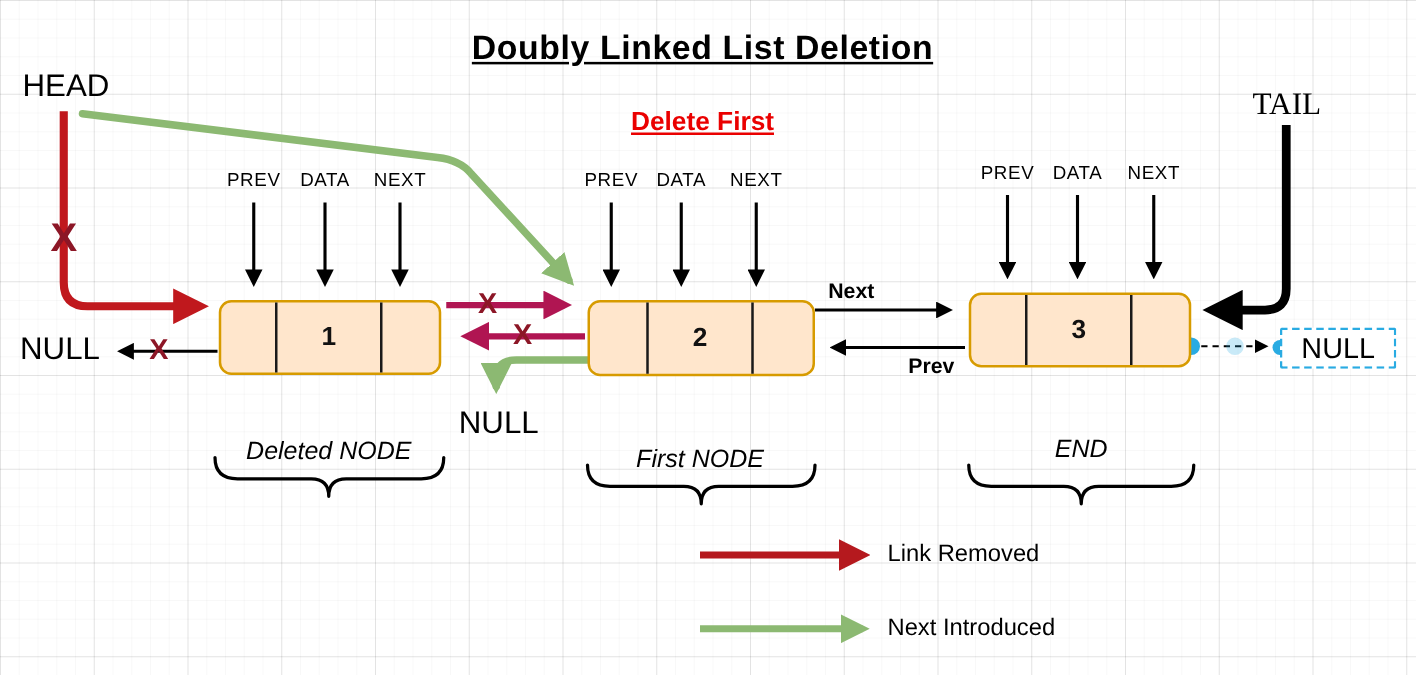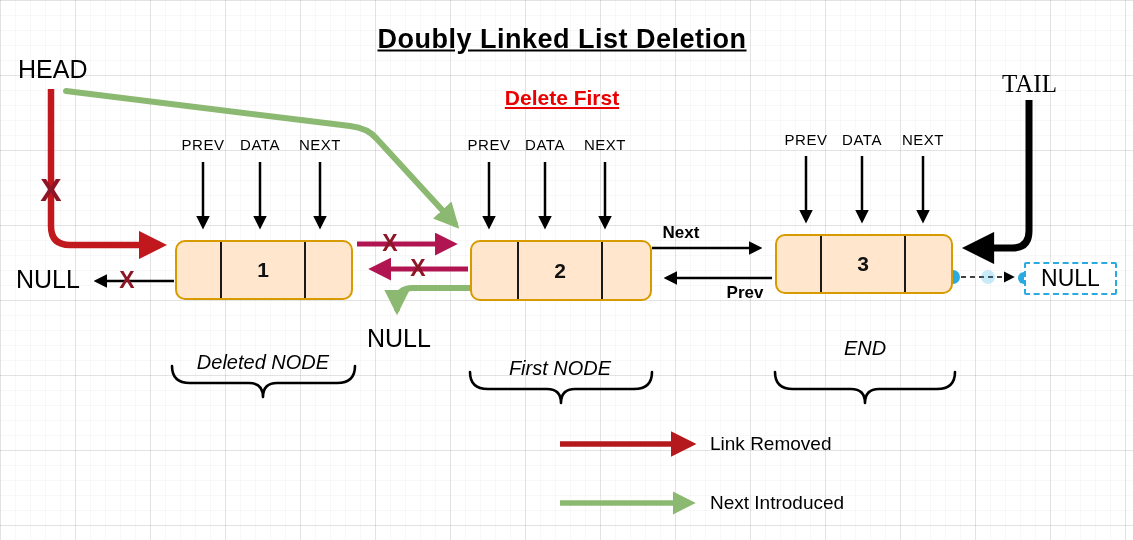--- a/index.html
+++ b/index.html
@@ -169,18 +169,18 @@
 
   <div class="lbl edge center" style="left:681px;top:233px;">Next</div>
   <div class="lbl edge center" style="left:745px;top:293px;">Prev</div>
 
   <div class="sel-box" style="left:1024px;top:262px;width:93px;height:33px;">
     <span class="nulltxt">NULL</span>
   </div>
 
   <div class="lbl bracelbl center" style="left:263px;top:362px;">Deleted NODE</div>
   <div class="lbl bracelbl center" style="left:560px;top:368px;">First NODE</div>
-  <div class="lbl bracelbl center" style="left:865px;top:348px;">END</div>
+  <div class="lbl bracelbl center" style="left:865px;top:360px;">END</div>
 
   <div class="lbl legendlbl" style="left:710px;top:433px;text-align:center;">Link Removed</div>
   <div class="lbl legendlbl" style="left:710px;top:492px;">Next Introduced</div>
 
 </div>
 
 </body></html>

